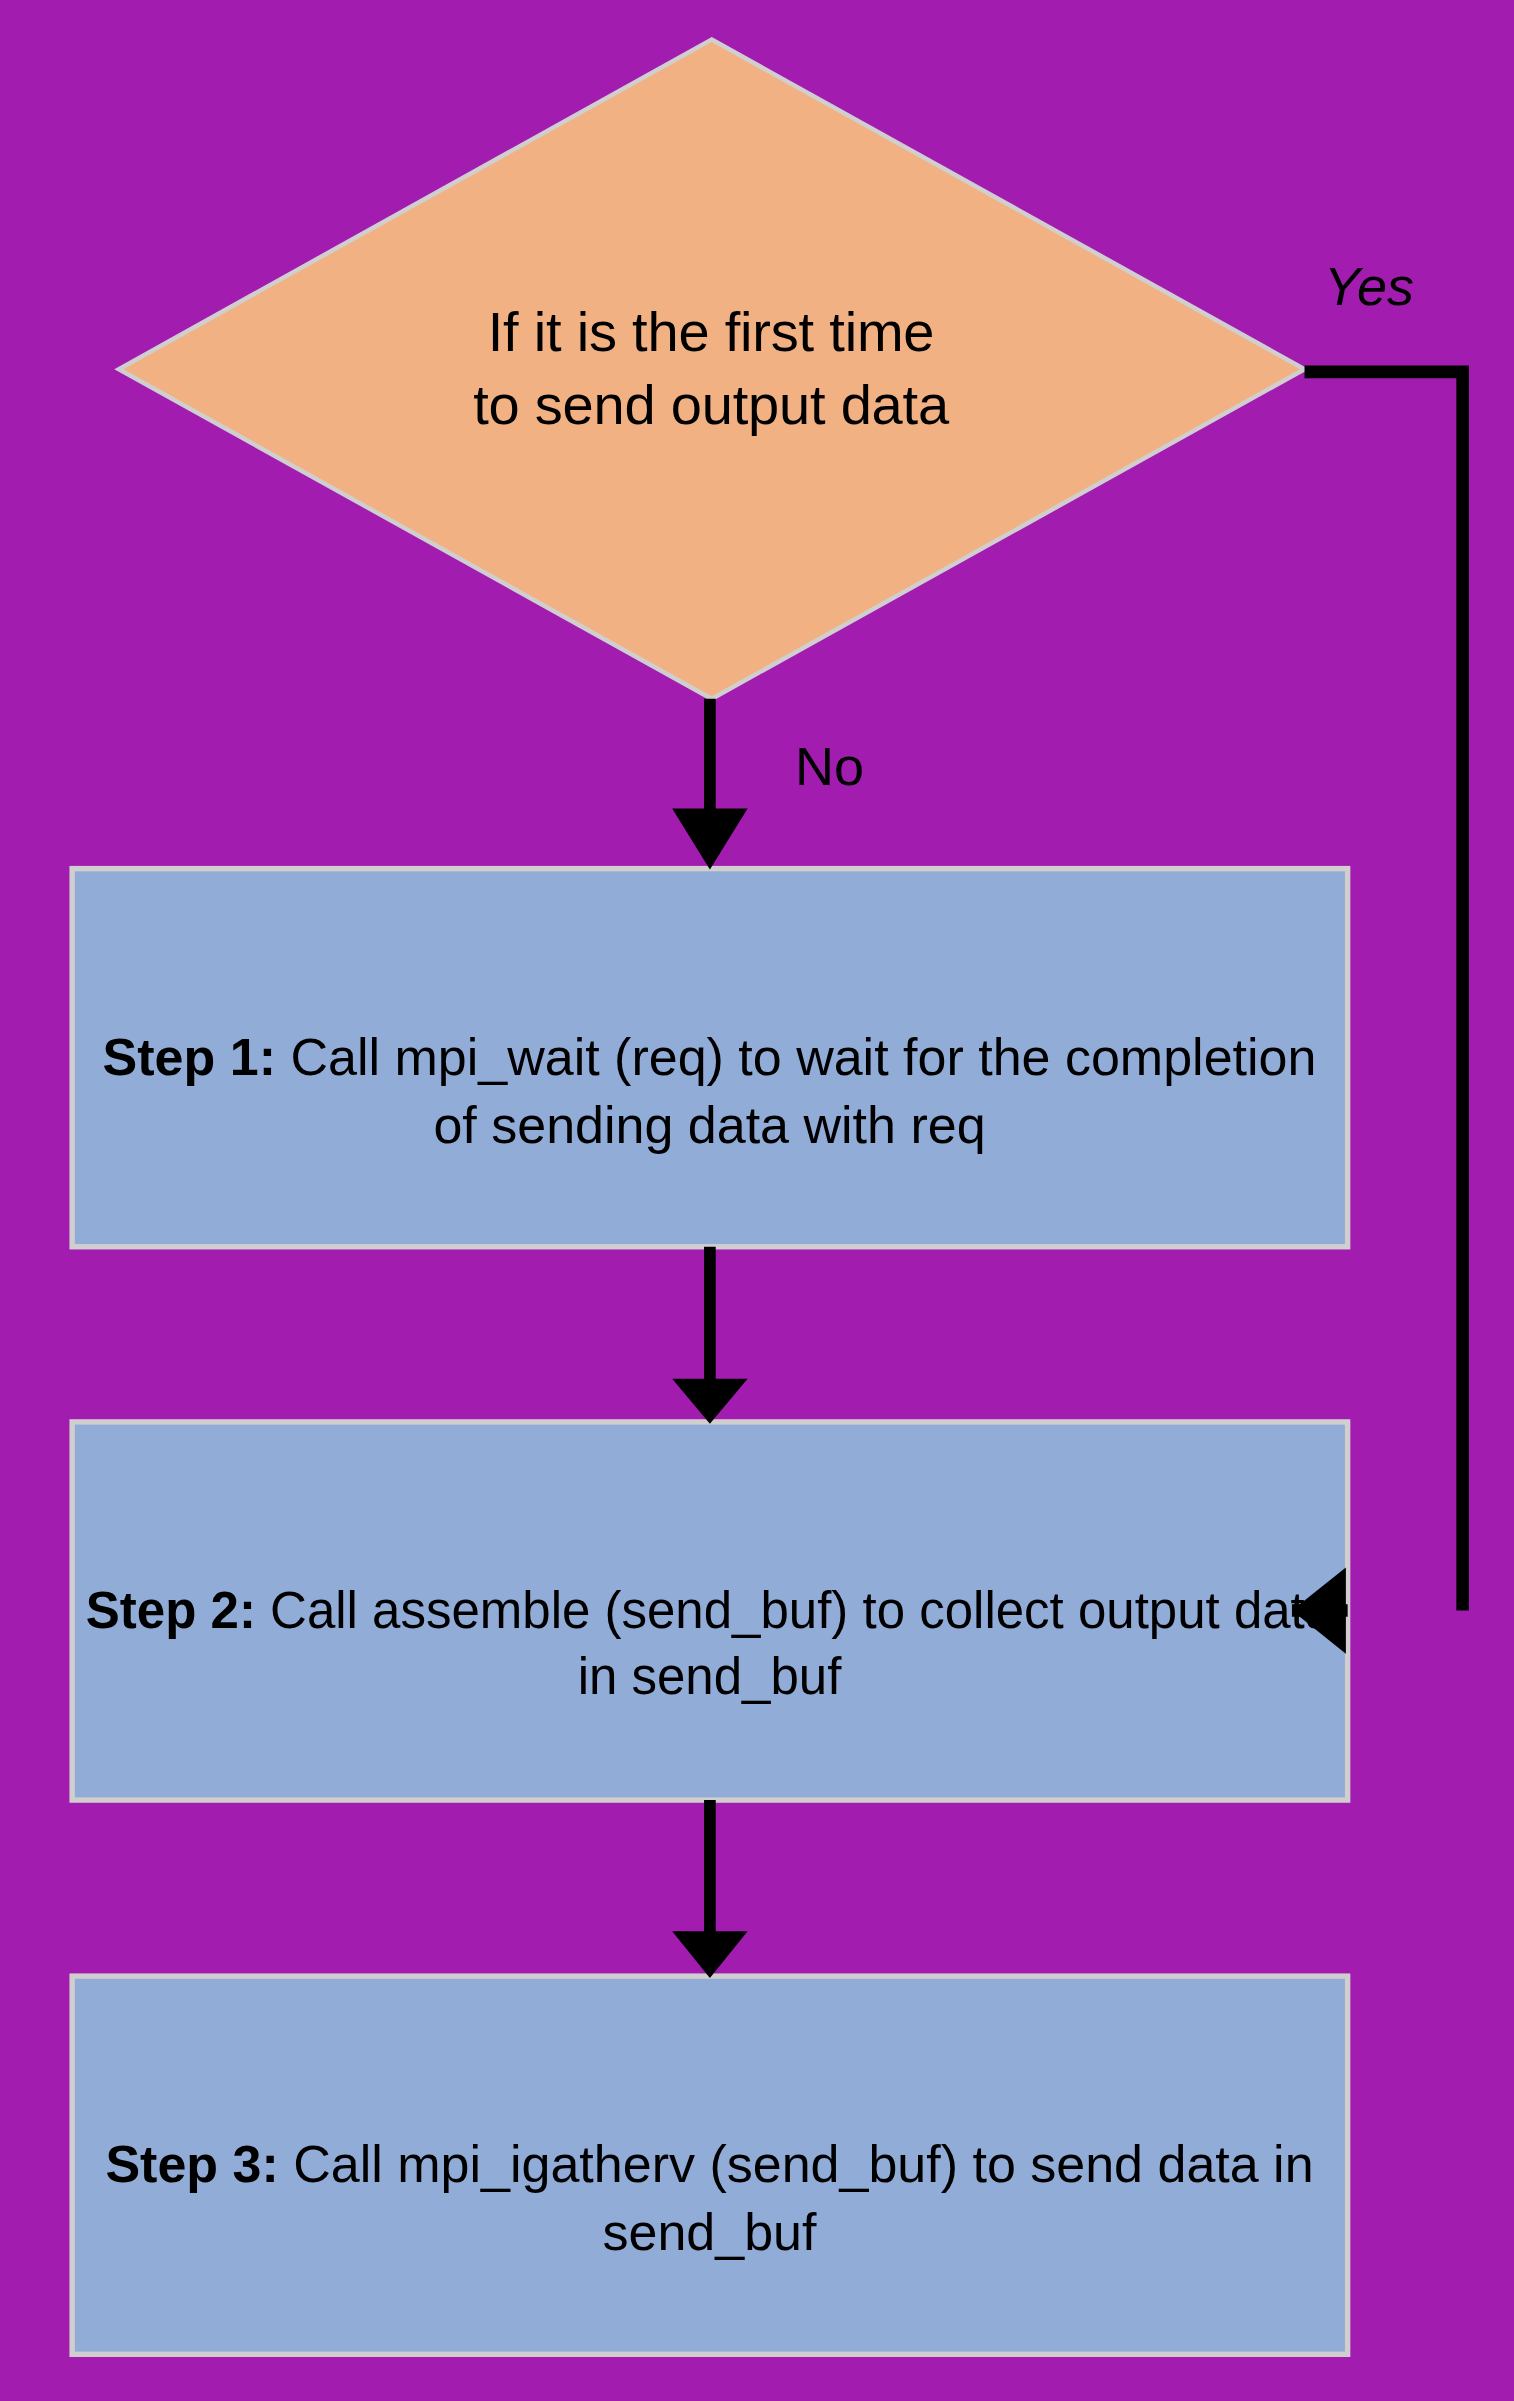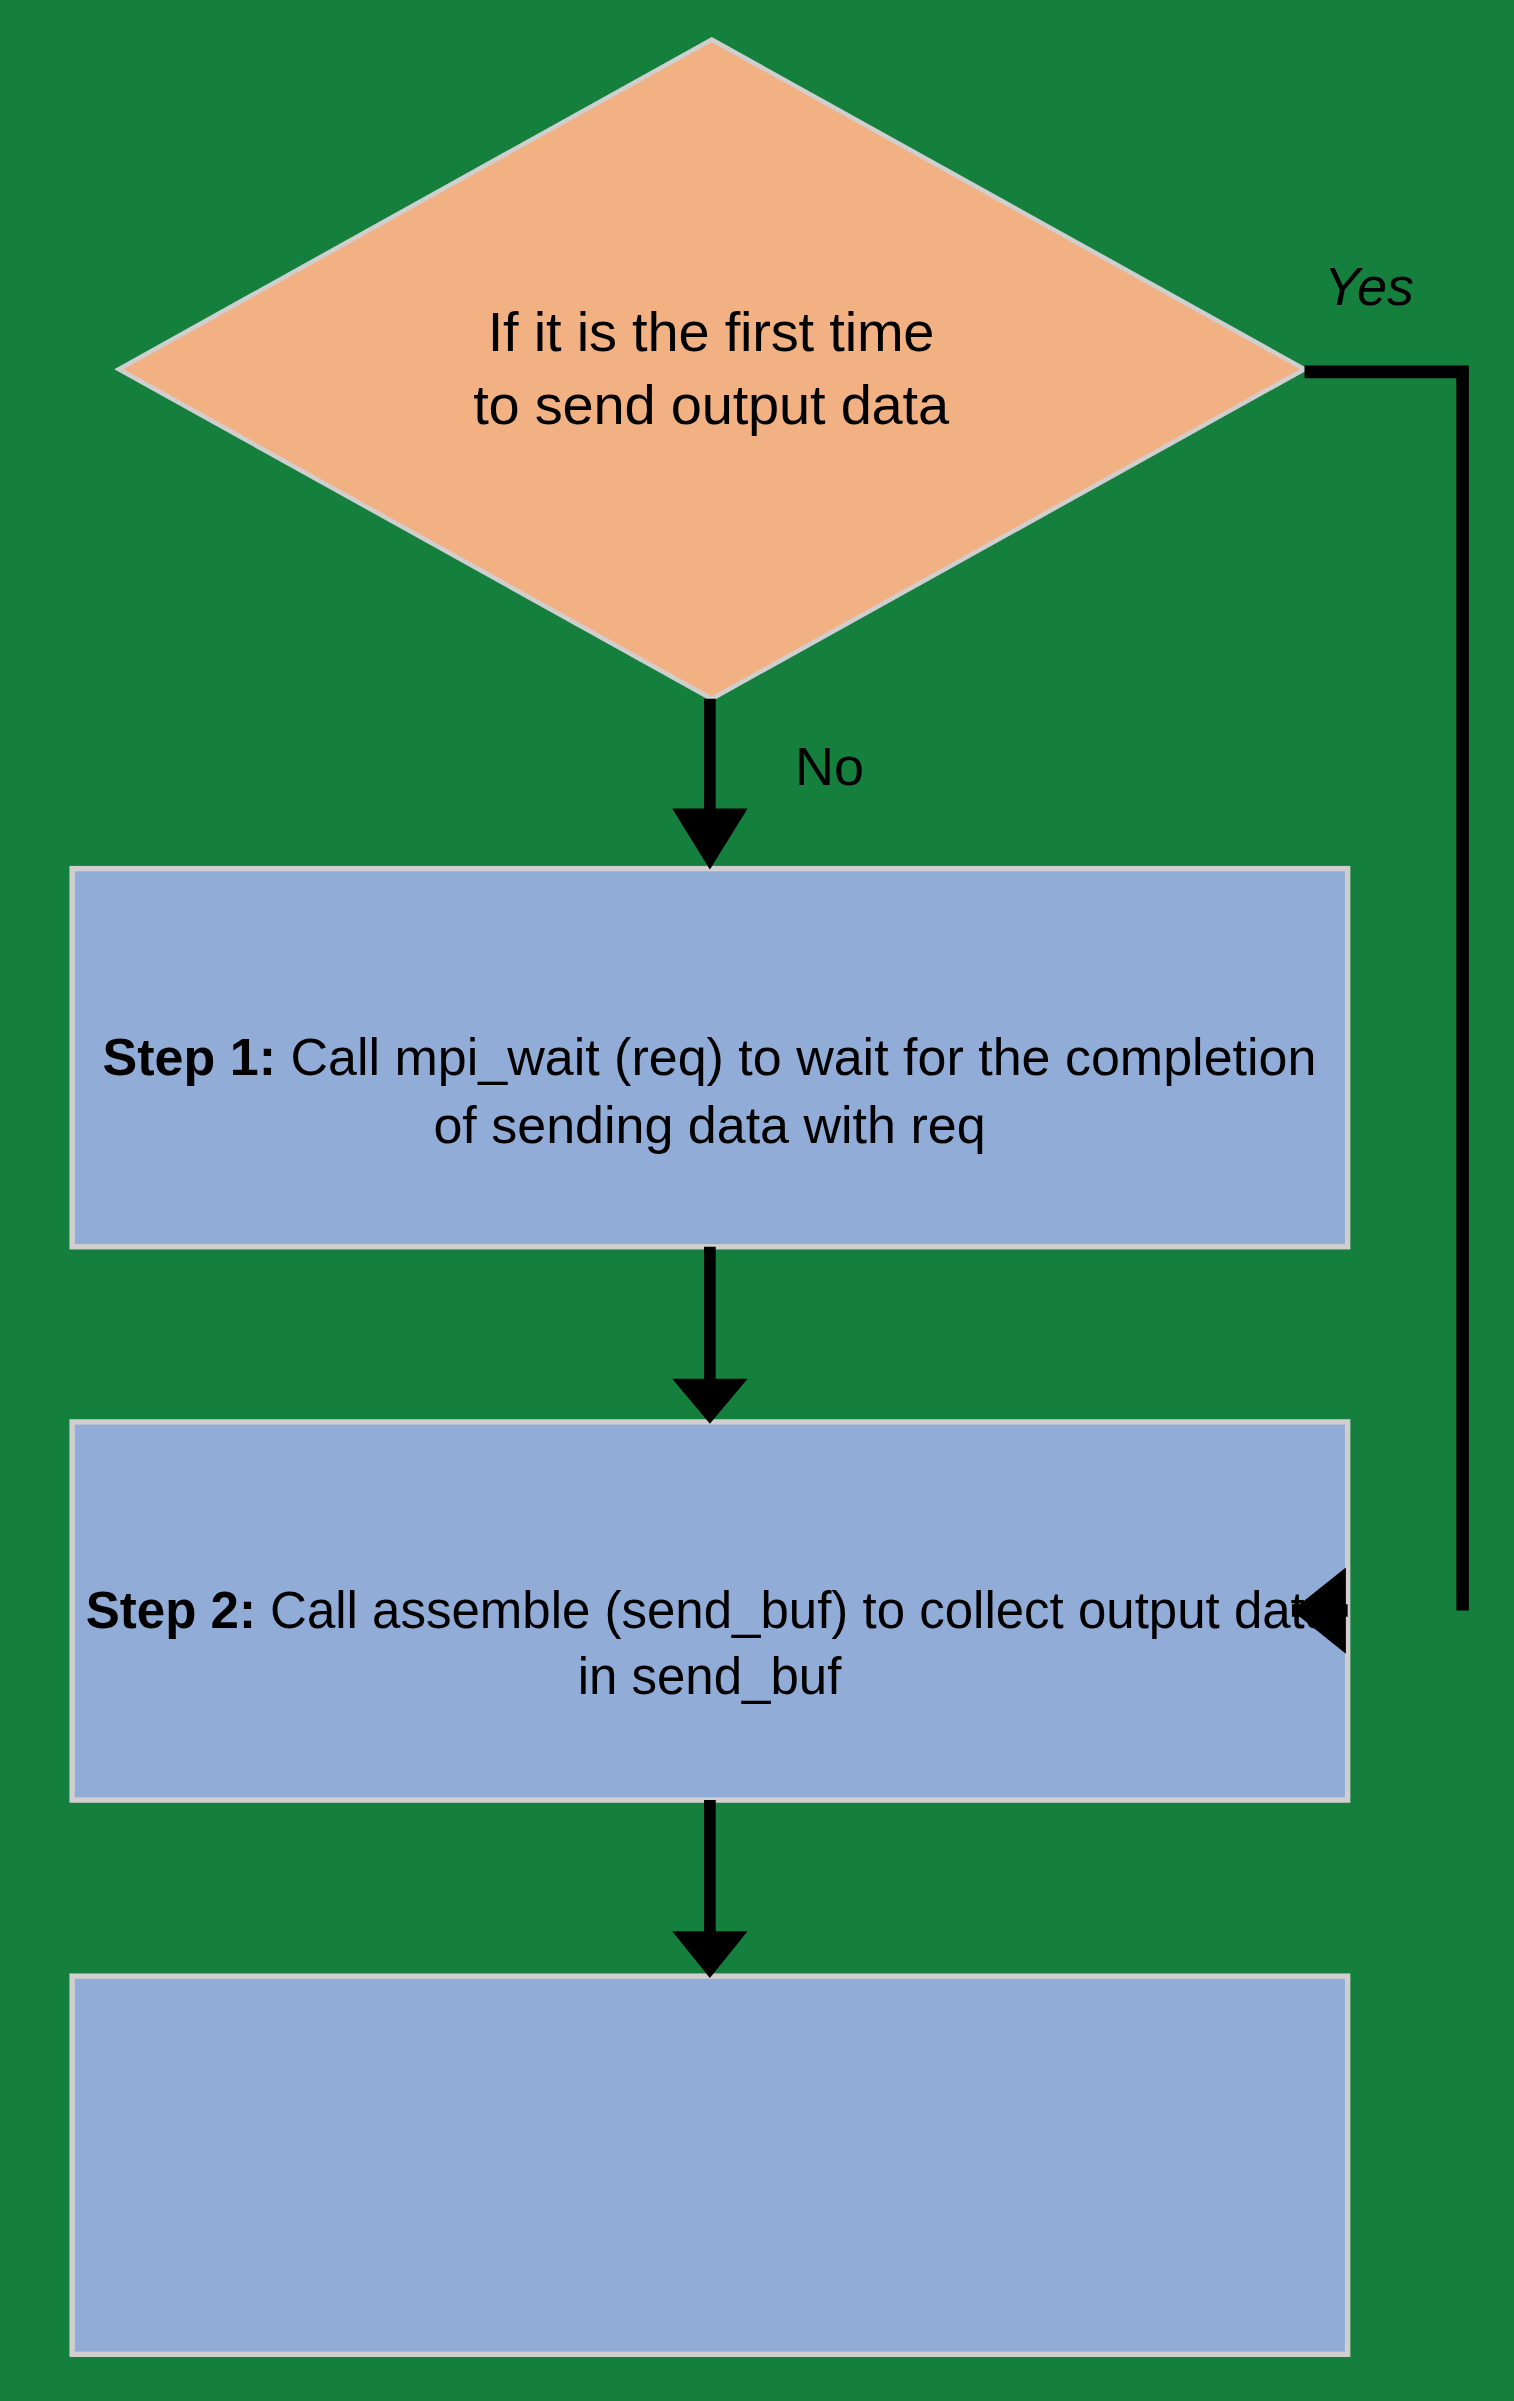--- a/index.html
+++ b/index.html
@@ -7,21 +7,21 @@
     padding: 0;
     background: #ffffff;
   }
   body {
     font-family: "Liberation Sans", sans-serif;
   }
   #canvas {
     position: relative;
     width: 1515px;
     height: 2401px;
-    background: #15803d;
+    background: #a21caf;
     overflow: hidden;
   }
   #flow-svg {
     position: absolute;
     left: 0;
     top: 0;
     width: 1515px;
     height: 2401px;
   }
   .node-text {
@@ -132,19 +132,24 @@
       <span class="step-strong">Step 1:</span><span> Call mpi_wait (req) to wait for the completion of sending data with req</span>
     </div>
   </div>
 
   <div class="node-text" id="step2-label">
     <div>
       <span class="step-strong">Step 2:</span><span> Call assemble (send_buf) to collect output data in send_buf</span>
     </div>
   </div>
 
+  <div class="node-text" id="step3-label">
+    <div>
+      <span class="step-strong">Step 3:</span><span> Call mpi_igatherv (send_buf) to send data in send_buf</span>
+    </div>
+  </div>
 
   <div class="edge-label" id="yes-label">Yes</div>
 
   <div class="edge-label" id="no-label">No</div>
 
 </div>
 
 
 </body></html>

